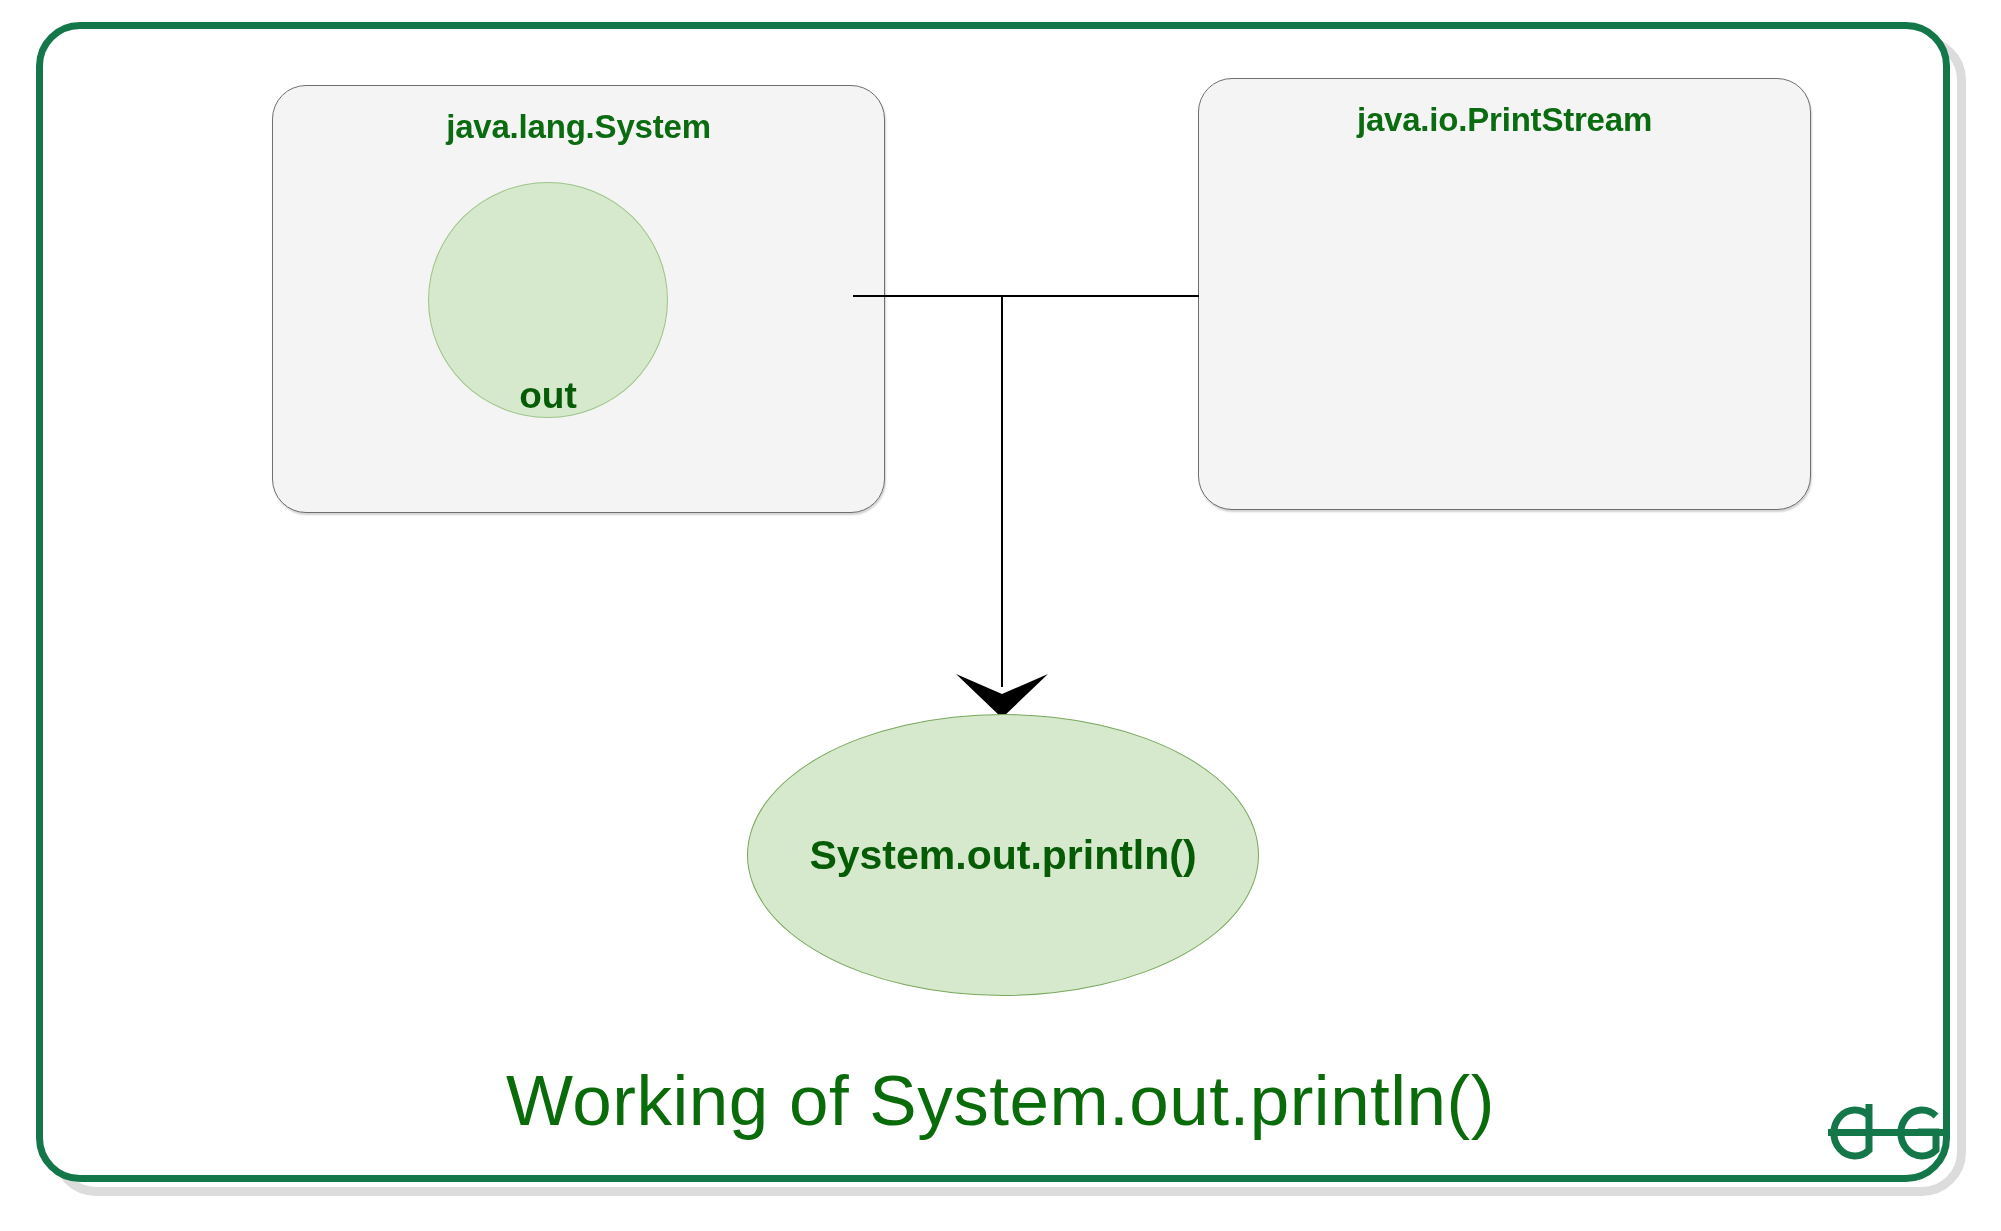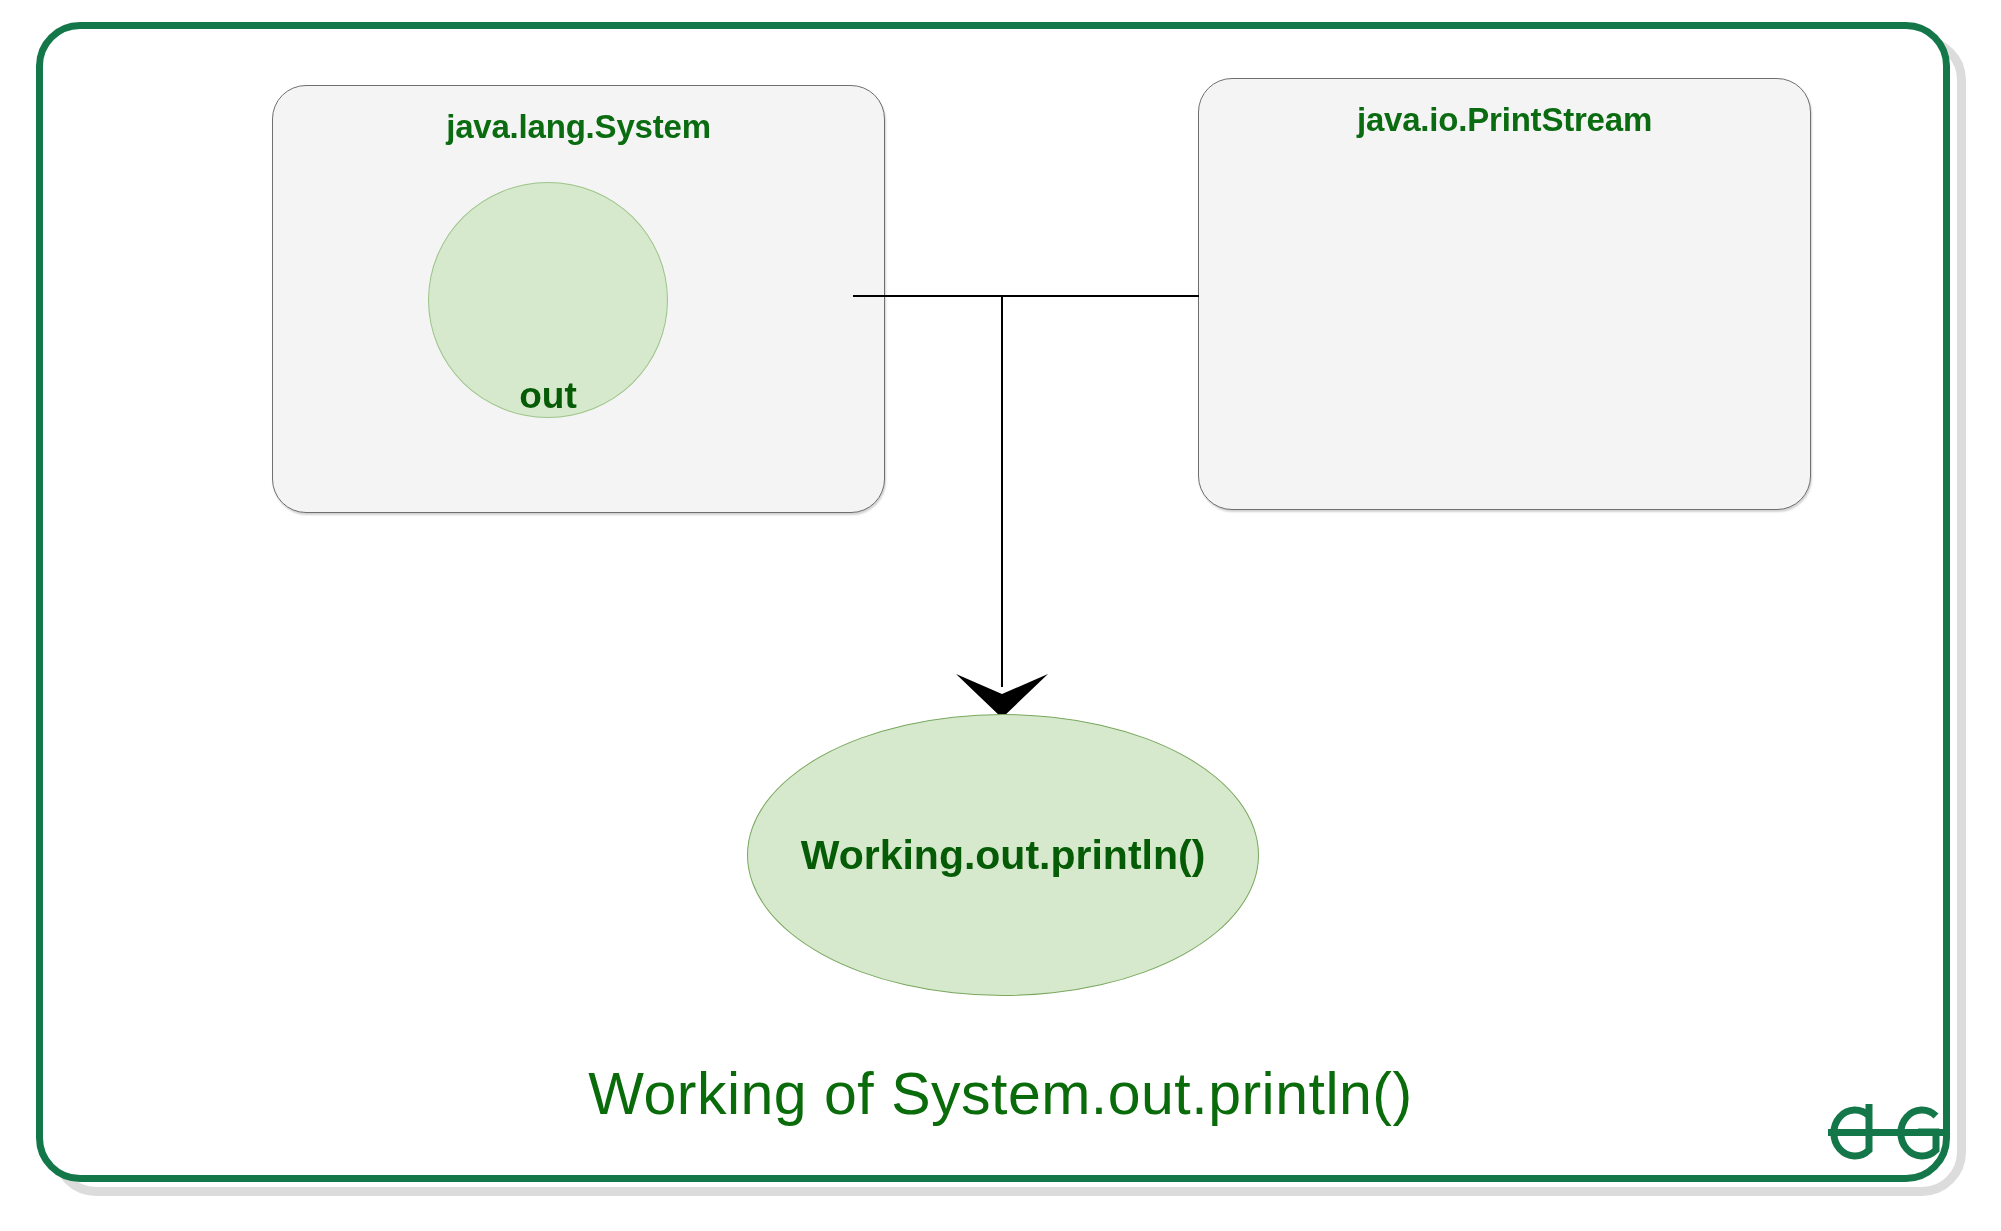--- a/index.html
+++ b/index.html
@@ -121,21 +121,21 @@
     white-space: nowrap;
   }
 
   
   #caption {
     position: absolute;
     left: 0;
     right: 0;
     top: 1060px;
     text-align: center;
-    font-size: 59px;
+    font-size: 71px;
     color: #0a6b0a;
     font-weight: normal;
     letter-spacing: 0.5px;
   }
 
   
   #gfg-logo {
     position: absolute;
     left: 1826px;
     top: 1086px;
@@ -164,21 +164,21 @@
 
   <div class="conn" id="conn-left-h"></div>
   <div class="conn" id="conn-right-h"></div>
   <div class="conn" id="conn-vert"></div>
 
   <svg id="arrow-head" viewBox="0 0 96 48">
     <path d="M 2 2 L 48 46 L 94 2 L 48 22 Z" fill="#000000"></path>
   </svg>
 
   <div id="result-ellipse">
-    <span>Working.out.println()</span>
+    <span>System.out.println()</span>
   </div>
 
   <div id="caption">Working of System.out.println()</div>
 
   <svg id="gfg-logo" viewBox="0 0 120 92">
     <g fill="none" stroke="#14774a" stroke-width="7">
       <path d="M 43 30 A 21 23 0 1 0 43 64 L 43 18"></path>
       <path d="M 110 30 A 21 23 0 1 0 110 64 L 110 46 L 92 46"></path>
     </g>
     <rect x="2" y="43" width="116" height="7" fill="#14774a"></rect>

